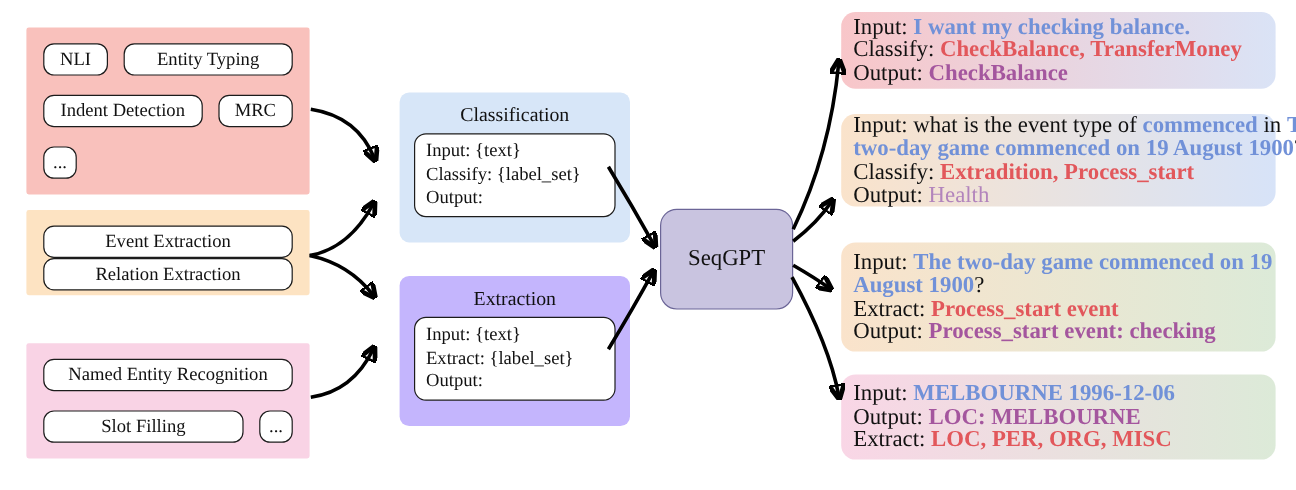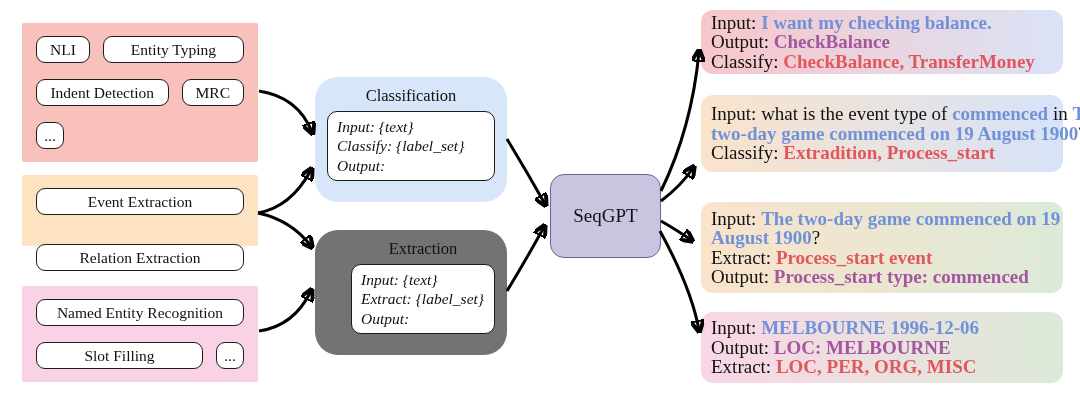--- a/index.html
+++ b/index.html
@@ -10,41 +10,41 @@
     font-family:"Liberation Serif","DejaVu Serif",serif;
     overflow:hidden;
   }
   .arrows{position:absolute;left:0;top:0;width:1080px;height:408px;pointer-events:none;z-index:6;}
   .arrows path{stroke:var(--arrow,#000);stroke-width:3;fill:none;}
 
   
   .group{position:absolute;z-index:2;border-radius:2px;padding:13px 14px;box-sizing:border-box;
          display:flex;flex-direction:column;justify-content:space-between;}
   .group-red{left:22px;top:23px;width:236px;height:139px;}
-  .group-orange{left:22px;top:175px;width:236px;height:71px;gap:29px;}
+  .group-orange{left:22px;top:175px;width:236px;height:71px;}
   .group-pink{left:22px;top:286px;width:236px;height:96px;}
   .pill-row{display:flex;gap:13px;}
   .pill{
     flex:1 1 auto;background:#ffffff;border:1.8px solid var(--pill-border,#1c1c1c);
     border-radius:9px;height:27px;box-sizing:border-box;
     display:flex;align-items:center;justify-content:center;
     font-size:15.5px;color:#111;white-space:nowrap;
   }
   .pill-fit{flex:0 0 auto;padding:0 13px;}
   .pill-dots{flex:0 0 28px;padding:0;}
 
   
-  .panel{position:absolute;z-index:2;width:192px;height:125px;border-radius:23px;box-sizing:border-box;}
+  .panel{position:absolute;z-index:2;width:192px;height:125px;border-radius:8px;box-sizing:border-box;margin-left:18px;}
   .panel-classification{left:315px;top:77px;}
   .panel-extraction{left:315px;top:230px;}
   .panel-title{text-align:center;font-size:16.5px;color:#111;padding-top:9px;height:34px;box-sizing:border-box;}
   .prompt-box{
     margin:0 12px;background:#ffffff;border:1.8px solid #1c1c1c;border-radius:10px;
     padding:4px 9px;height:70px;box-sizing:border-box;
-    display:flex;flex-direction:column;justify-content:center;font-style:italic;
+    display:flex;flex-direction:column;
   }
   .prompt-line{font-size:15.5px;line-height:19.5px;color:#111;white-space:nowrap;}
 
   
   .model{
     position:absolute;z-index:2;left:550px;top:174px;width:111px;height:84px;
     border-radius:14px;border:1.6px solid var(--model-border,#5f598c);
     background:var(--model-bg,#c8c3e2);box-sizing:border-box;
     display:flex;align-items:center;justify-content:center;
   }
@@ -122,48 +122,49 @@
 
   <div class="panel panel-classification" style="background: rgb(215, 230, 248);">
     <div class="panel-title">Classification</div>
     <div class="prompt-box">
         <div class="prompt-line">Input: {text}</div>
         <div class="prompt-line">Classify: {label_set}</div>
         <div class="prompt-line">Output:</div>
       </div>
   </div>
 
-  <div class="panel panel-extraction" style="background: #737373; padding-left: 24px;">
+  <div class="panel panel-extraction" style="background: #c4b5fd;">
     <div class="panel-title">Extraction</div>
     <div class="prompt-box">
         <div class="prompt-line">Input: {text}</div>
         <div class="prompt-line">Extract: {label_set}</div>
         <div class="prompt-line">Output:</div>
       </div>
   </div>
 
   <div class="model">
     <span class="model-label">SeqGPT</span>
   </div>
 
   <div class="example ex-0" style="background: linear-gradient(90deg, rgb(248, 198, 201), rgb(218, 227, 246));">
       <p class="example-line"><span class="seg-label">Input: </span><span class="seg-blue">I want my checking balance.</span></p>
+      <p class="example-line"><span class="seg-label">Classify: </span><span class="seg-red">CheckBalance, TransferMoney</span></p>
       <p class="example-line"><span class="seg-label">Output: </span><span class="seg-purple">CheckBalance</span></p>
-      <p class="example-line"><span class="seg-label">Classify: </span><span class="seg-red">CheckBalance, TransferMoney</span></p>
     </div>
   <div class="example ex-1" style="background: linear-gradient(90deg, rgb(250, 227, 203), rgb(215, 227, 248));">
       <p class="example-line"><span class="seg-label">Input: what is the event type of </span><span class="seg-blue">commenced</span><span class="seg-label"> in </span><span class="seg-blue">The</span></p>
       <p class="example-line"><span class="seg-blue">two-day game commenced on 19 August 1900</span><span class="seg-label">?</span></p>
       <p class="example-line"><span class="seg-label">Classify: </span><span class="seg-red">Extradition, Process_start</span></p>
+      <p class="example-line"><span class="seg-label">Output: </span><span class="seg-purple-light">Health</span></p>
     </div>
   <div class="example ex-2" style="background: linear-gradient(90deg, rgb(250, 227, 203), rgb(220, 234, 216));">
       <p class="example-line"><span class="seg-label">Input: </span><span class="seg-blue">The two-day game commenced on 19</span></p>
       <p class="example-line"><span class="seg-blue">August 1900</span><span class="seg-label">?</span></p>
       <p class="example-line"><span class="seg-label">Extract: </span><span class="seg-red">Process_start event</span></p>
-      <p class="example-line"><span class="seg-label">Output: </span><span class="seg-purple">Process_start type: commenced</span></p>
+      <p class="example-line"><span class="seg-label">Output: </span><span class="seg-purple">Process_start event: checking</span></p>
     </div>
   <div class="example ex-3" style="background: linear-gradient(90deg, rgb(249, 214, 230), rgb(220, 234, 216));">
       <p class="example-line"><span class="seg-label">Input: </span><span class="seg-blue">MELBOURNE 1996-12-06</span></p>
       <p class="example-line"><span class="seg-label">Output: </span><span class="seg-purple">LOC: MELBOURNE</span></p>
       <p class="example-line"><span class="seg-label">Extract: </span><span class="seg-red">LOC, PER, ORG, MISC</span></p>
     </div>
 
 </div>
 
 </body></html>

